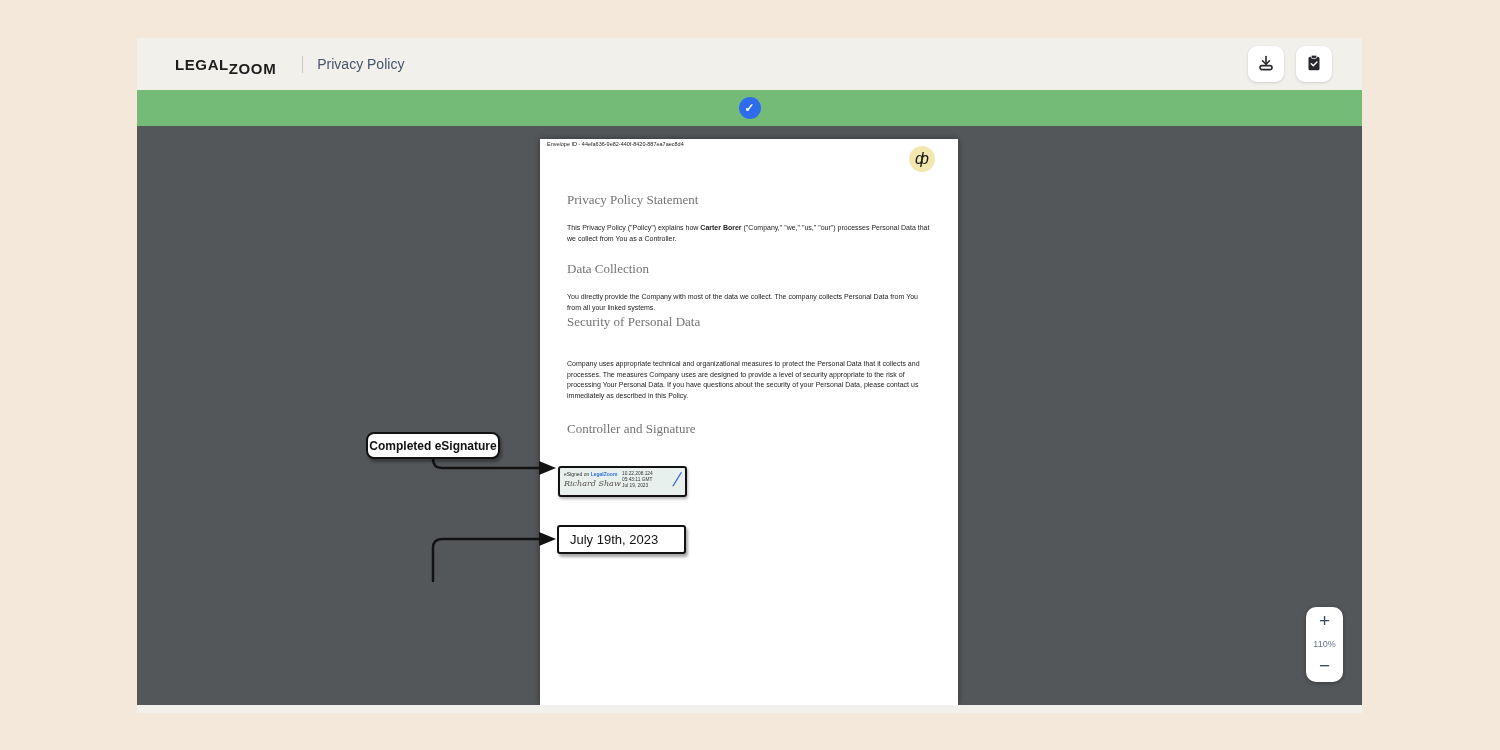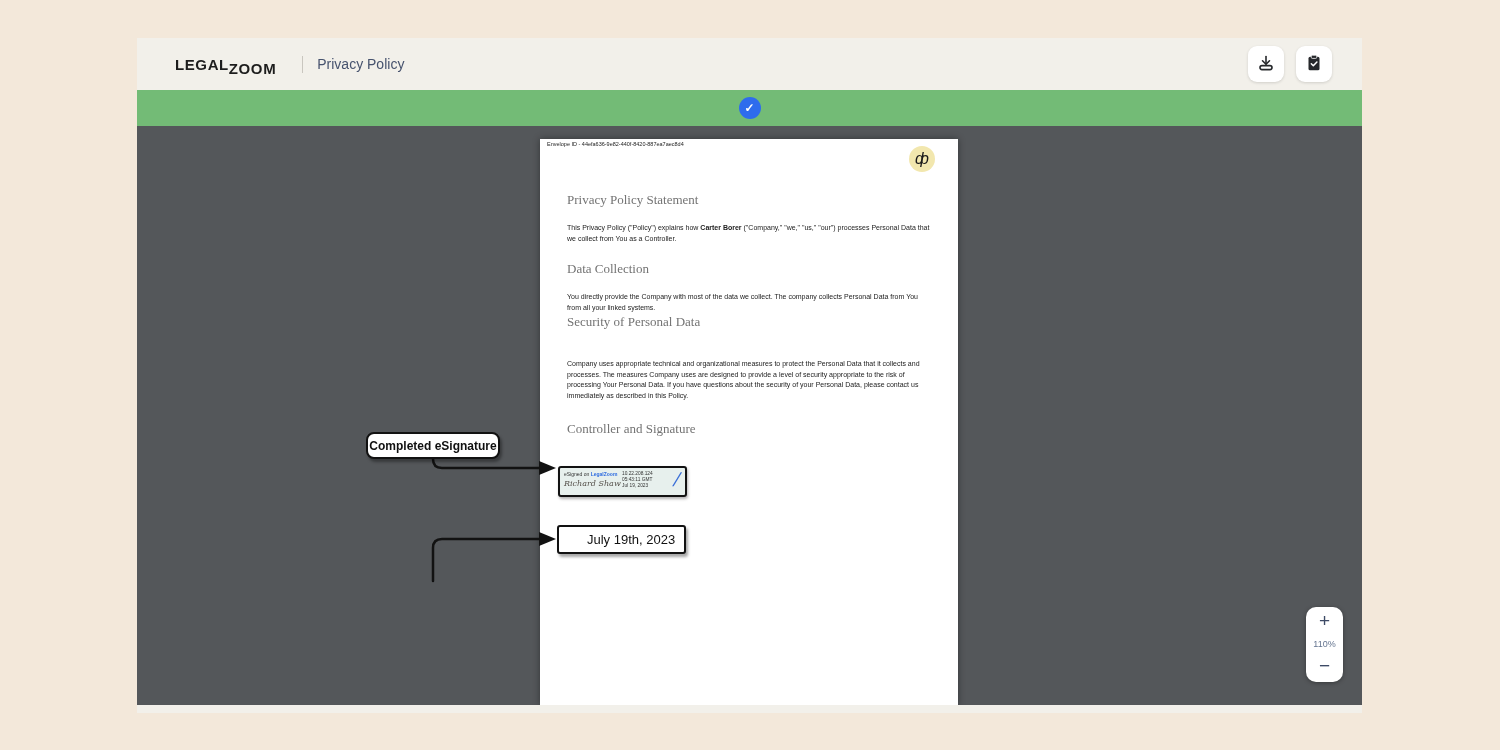--- a/index.html
+++ b/index.html
@@ -34,21 +34,21 @@
   
   .sig-box { position:absolute; left:18px; top:314px; width:129px; height:31px; border:2.5px solid #121212; border-radius:3px; background:#e7f0ed; display:flex; box-shadow:1px 2px 3px rgba(0,0,0,.3);margin-top:13px; }
   .sig-left { padding:3px 0 0 4px; width:62px; }
   .sig-line1 { font-size:5px; color:#333; white-space:nowrap; }
   .sig-brand { color:#2e6ce0; font-weight:bold; }
   .sig-name { font-family:"DejaVu Serif", serif; font-style:italic; font-size:8px; color:#55504a; margin-top:2px; }
   .sig-meta { padding-top:3px; font-size:4.8px; line-height:5.9px; color:#333; width:42px; }
   .sig-mark { position:absolute; right:6px; top:1px; color:#3a6fd8; font-size:19px; font-style:italic; transform:skewX(-8deg); }
 
   
-  .date-box { position:absolute; left:17px; top:386px; width:129px; height:29px; background:#fff; border:2.5px solid #121212; border-radius:3px; display:flex; align-items:center; padding-left:28px; font-size:13px; color:#111; box-shadow:2px 3px 3px rgba(0,0,0,.35); }
+  .date-box { position:absolute; left:17px; top:386px; width:129px; height:29px; background:#fff; border:2.5px solid #121212; border-radius:3px; display:flex; align-items:center; padding-left:11px; font-size:13px; color:#111; box-shadow:2px 3px 3px rgba(0,0,0,.35); }
 
   
   .callout { position:absolute; background:#fff; border:2px solid #121212; border-radius:8px; font-weight:bold; font-size:12px; color:#111; box-shadow:2px 3px 3px rgba(0,0,0,.35); }
   .callout-1 { left:229px; top:306px; width:134px; height:27px; display:flex; align-items:center; justify-content:center; }
   .callout-2 { left:229px; top:455px; width:133px; height:39px; padding:3px 8px; line-height:15px; }
 
   .connectors { position:absolute; left:0; top:0; pointer-events:none; }
 
   
   .zoomctl { position:absolute; left:1169px; top:481px; width:37px; height:75px; background:#fff; border-radius:10px; box-shadow:0 1px 4px rgba(0,0,0,.35); display:flex; flex-direction:column; align-items:center; justify-content:space-between; padding:5px 0 7px; }

